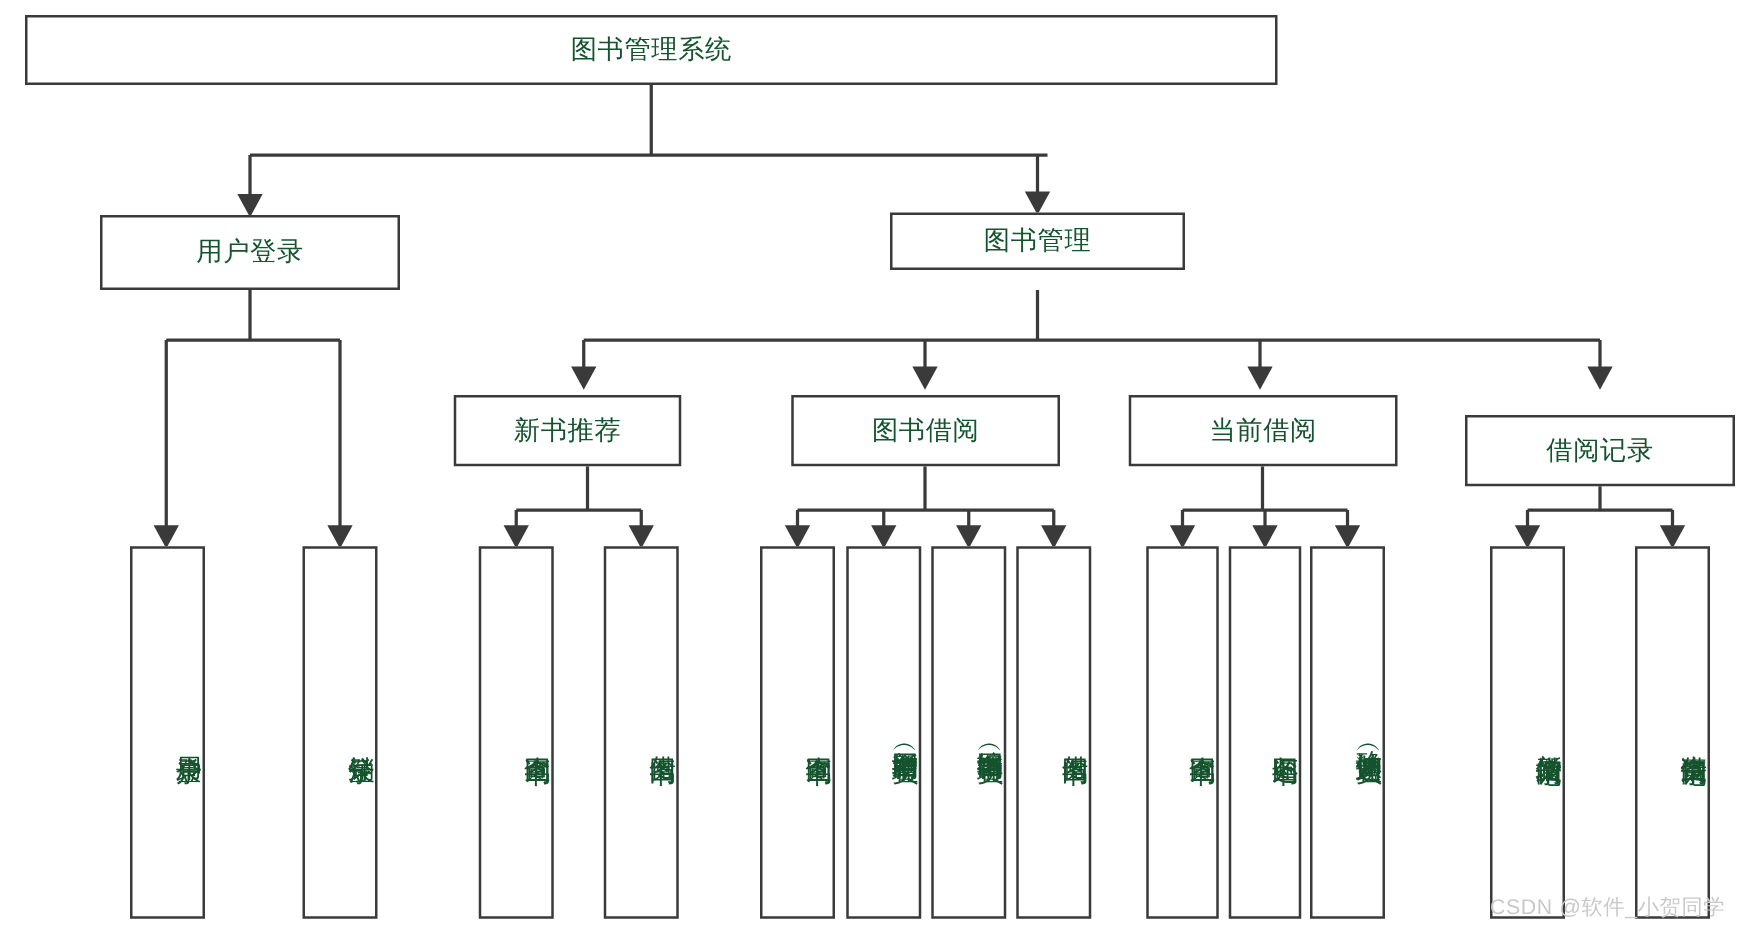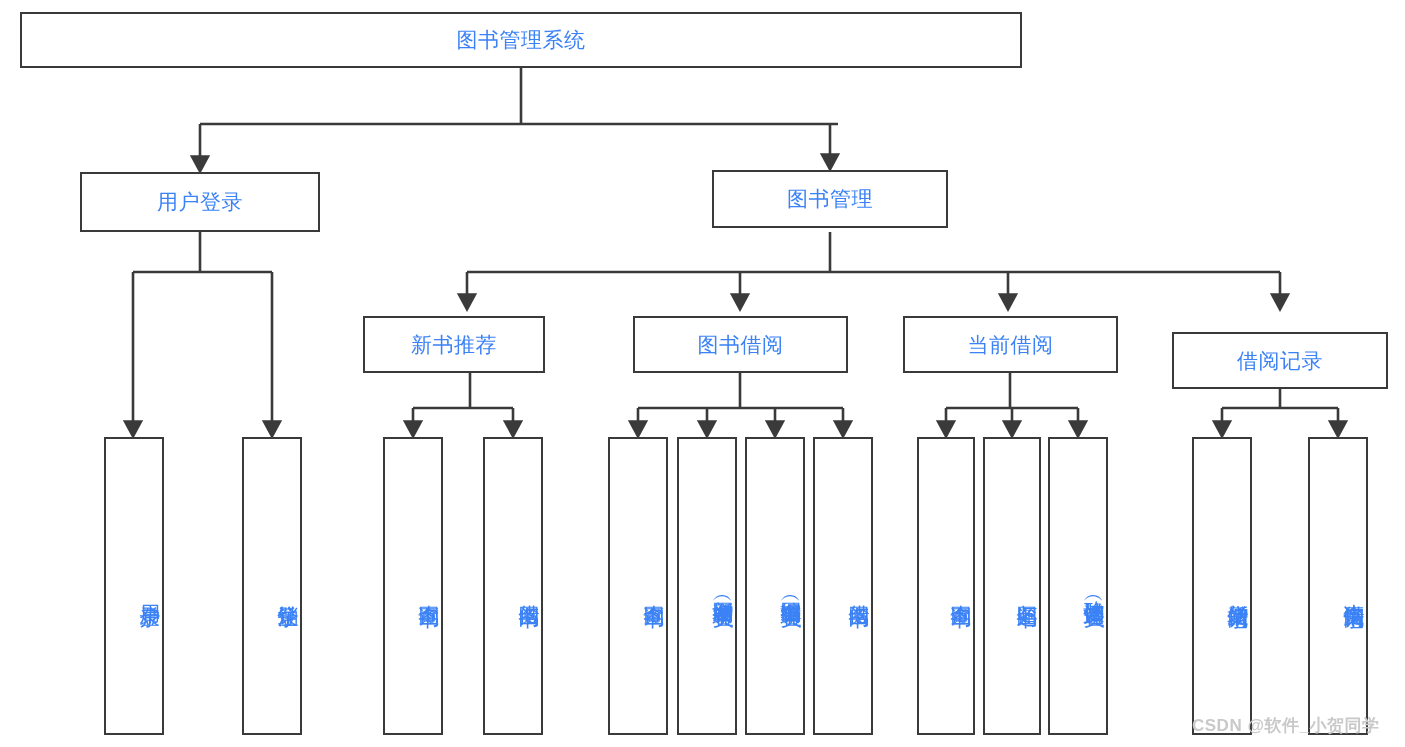--- a/index.html
+++ b/index.html
@@ -26,21 +26,21 @@
     pointer-events: none;
   }
   .node {
     position: absolute;
     box-sizing: border-box;
     background: #ffffff;
     border: 2.5px solid #3a3a3a;
     display: flex;
     align-items: center;
     justify-content: center;
-    color: #3b82f6;
+    color: #14532d;
     text-align: center;
   }
   .node-h {
     font-size: 21px;
     letter-spacing: 0.5px;
     line-height: 1.2;
   }
   .node-v {
     font-size: 21px;
     line-height: 1.12;
@@ -119,21 +119,21 @@
     </g>
   </svg>
 
   <div class="node node-h" style="left:20px; top:12px; width:1002px; height:56px;">
     <span>图书管理系统</span>
   </div>
 
   <div class="node node-h" style="left:80px; top:172px; width:240px; height:60px;">
     <span>用户登录</span>
   </div>
-  <div class="node node-h" style="left:712px; top:170px; width:236px; height:58px;">
+  <div class="node node-h" style="left:712px; top:170px; width:236px; height:46px;">
     <span>图书管理</span>
   </div>
 
   <div class="node node-h" style="left:363px; top:316px; width:182px; height:57px;">
     <span>新书推荐</span>
   </div>
   <div class="node node-h" style="left:903px; top:316px; width:215px; height:57px;">
     <span>当前借阅</span>
   </div>
   <div class="node node-h" style="left:633px; top:316px; width:215px; height:57px;">
@@ -180,15 +180,15 @@
     <span>确认归还（管理员）</span>
   </div>
 
   <div class="node node-v" style="left:1192px; top:437px; width:60px; height:298px;">
     <span>新增借阅记录</span>
   </div>
   <div class="node node-v" style="left:1308px; top:437px; width:60px; height:298px;">
     <span>查询借阅记录</span>
   </div>
 
-  <div class="watermark" style="left:1192px; top:714px;font-weight:bold;">CSDN @软件_小贺同学</div>
+  <div class="watermark" style="left:1192px; top:714px;">CSDN @软件_小贺同学</div>
 
 </div>
 
 </body></html>

